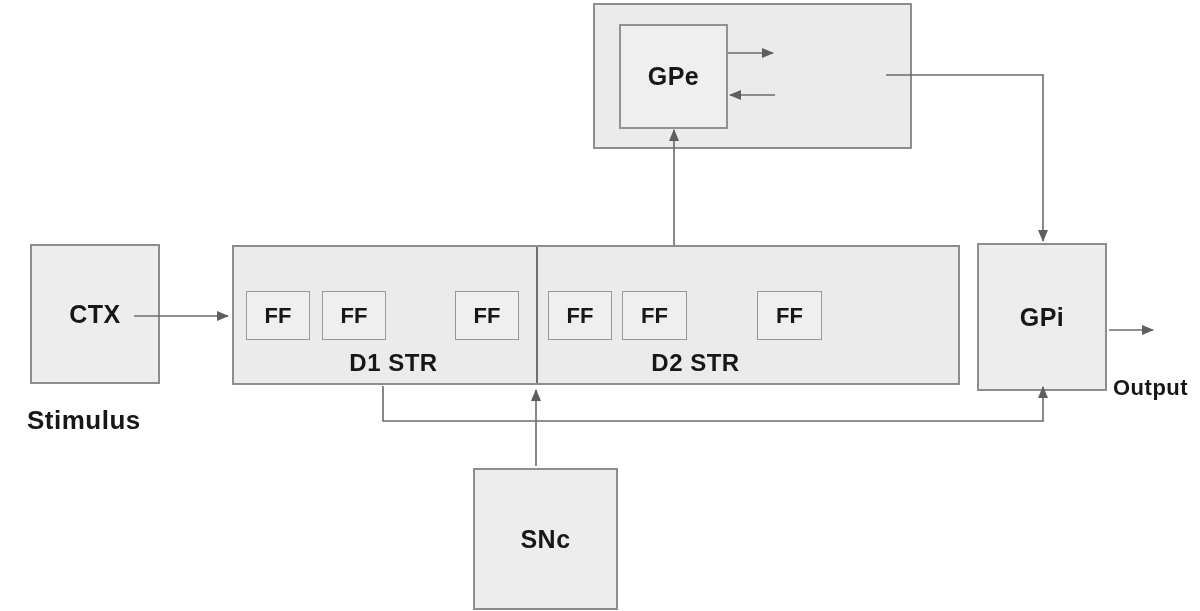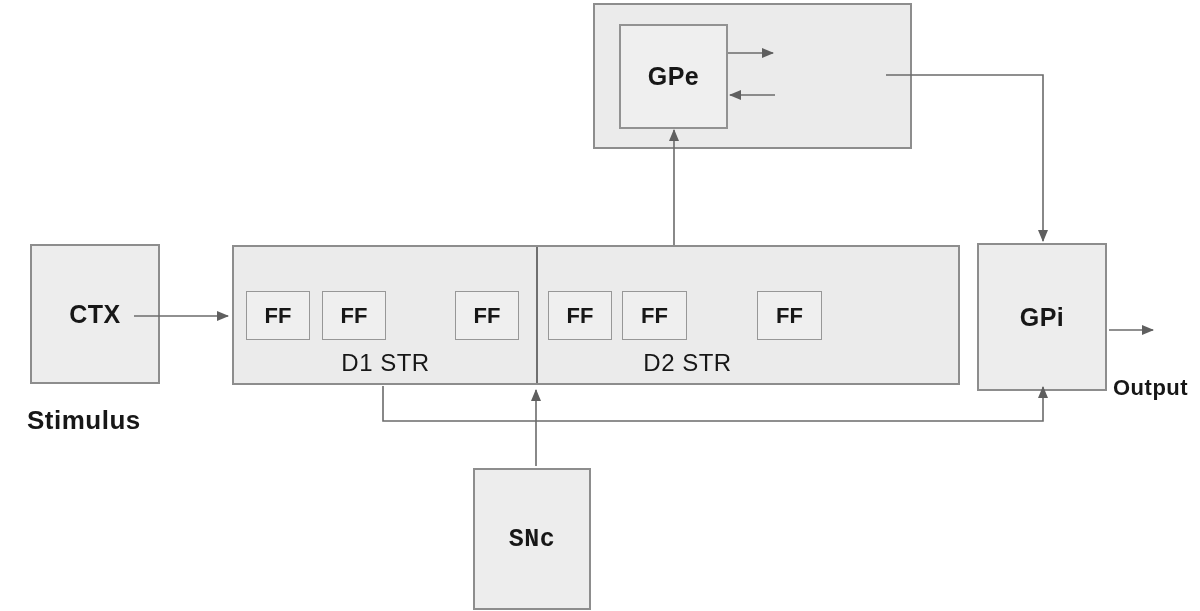--- a/index.html
+++ b/index.html
@@ -56,24 +56,25 @@
     align-items: center;
     justify-content: center;
     font-weight: bold;
     font-size: 22px;
     color: #171717;
   }
   .half-label {
     position: absolute;
     bottom: 6px;
     text-align: center;
-    font-weight: normal;
+    font-weight: bold;
     font-size: 24px;
     color: #171717;
     letter-spacing: 0.5px;
+    padding-left: 8px;
   }
   .divider {
     position: absolute;
     top: 0;
     bottom: 0;
     width: 2px;
     background: #6f6f6f;
   }
   .float-label {
     position: absolute;
@@ -142,21 +143,21 @@
       </div>
       <div class="half-label" style="left:304px; width:299px;">D2 STR</div>
     </div>
   </div>
 
   <div class="box" style="left:977px; top:243px; width:130px; height:148px;">
     <span>GPi</span>
   </div>
   <div class="float-label" style="left:1113px; top:375px; font-size:22px;">Output</div>
 
-  <div class="box" style="left:473px; top:468px; width:118px; height:142px;font-family:Liberation Mono, monospace;">
+  <div class="box" style="left:473px; top:468px; width:145px; height:142px;">
     <span>SNc</span>
   </div>
 
   <svg class="arrow-layer" viewBox="0 0 1200 611" xmlns="http://www.w3.org/2000/svg">
     <defs>
       <marker id="ah" markerUnits="userSpaceOnUse" markerWidth="13" markerHeight="11" refX="11" refY="5" orient="auto">
         <path d="M0,0 L12,5 L0,10 z" fill="#5f5f5f"></path>
       </marker>
     </defs>
     <line class="edge" x1="134" y1="316" x2="228" y2="316" marker-end="url(#ah)"></line>

